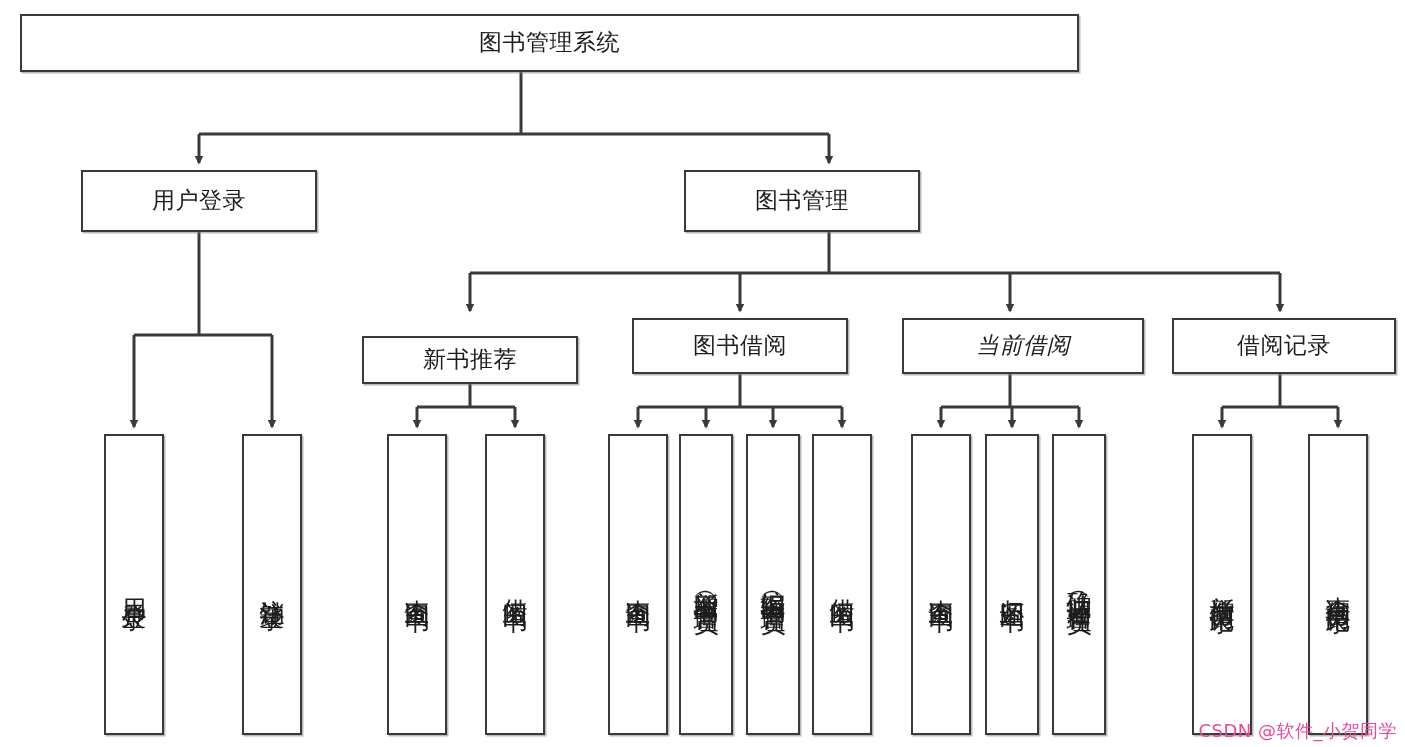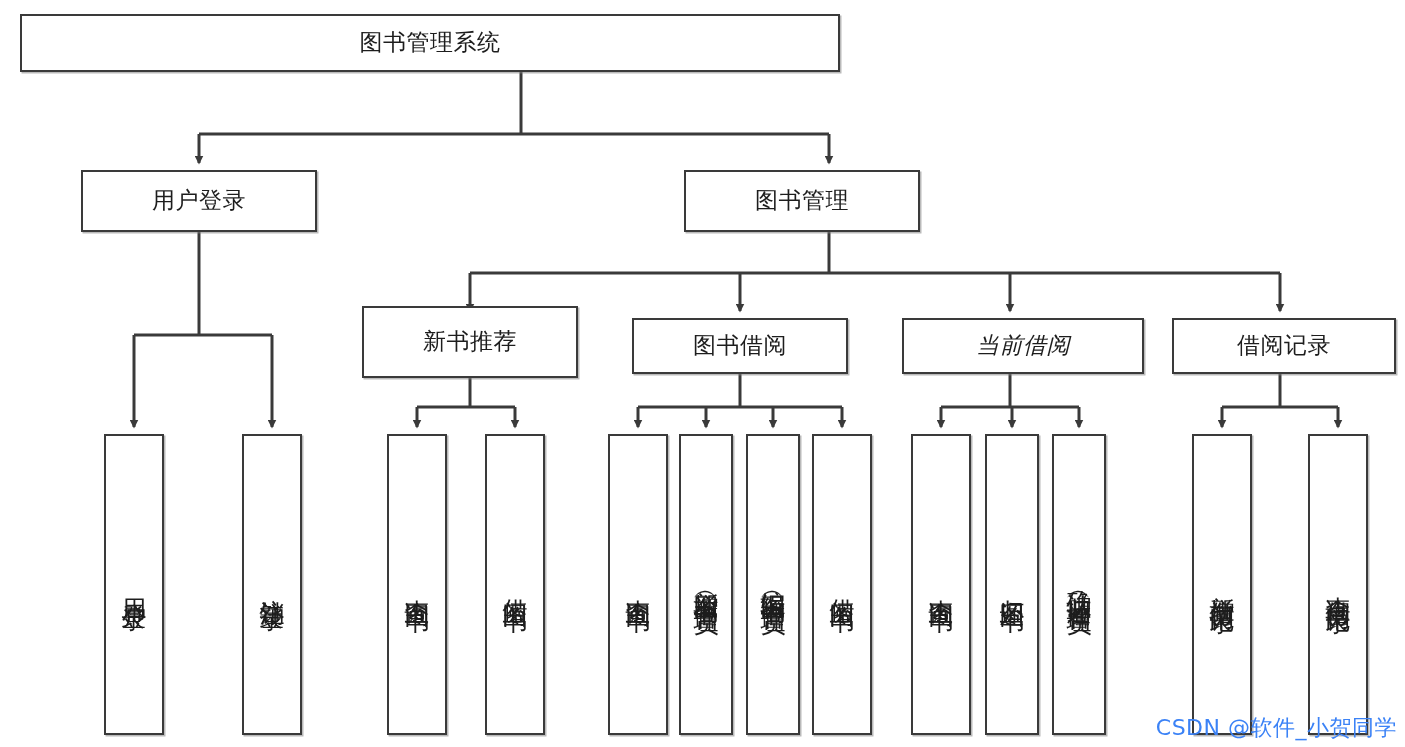--- a/index.html
+++ b/index.html
@@ -55,22 +55,22 @@
     color: #1d1d1d;
     letter-spacing: 3px;
     line-height: 1;
     white-space: nowrap;
     max-height: 100%;
   }
   .watermark {
     position: absolute;
     right: 8px;
     bottom: 4px;
-    font-size: 22px;
-    color: #3b82f6;
+    font-size: 18px;
+    color: #ec4899;
     white-space: nowrap;
     letter-spacing: 0.5px;
   }
 </style>
 </head>
 <body>
 
 <div id="diagram-root">
 
   <svg class="connectors" viewBox="0 0 1405 747">
@@ -116,32 +116,32 @@
       <path d="M1012,407 L1012,427" marker-end="url(#arrowhead)"></path>
       <path d="M1079,407 L1079,427" marker-end="url(#arrowhead)"></path>
 
       <path d="M1280,374 L1280,407"></path>
       <path d="M1222,407 L1338,407"></path>
       <path d="M1222,407 L1222,427" marker-end="url(#arrowhead)"></path>
       <path d="M1338,407 L1338,427" marker-end="url(#arrowhead)"></path>
     </g>
   </svg>
 
-  <div class="node" style="left:20px; top:14px; width:820px; height:58px;">
+  <div class="node" style="left:20px; top:14px; width:1059px; height:58px;">
     <span class="label-h">图书管理系统</span>
   </div>
 
   <div class="node" style="left:81px; top:170px; width:236px; height:62px;">
     <span class="label-h">用户登录</span>
   </div>
   <div class="node" style="left:684px; top:170px; width:236px; height:62px;">
     <span class="label-h">图书管理</span>
   </div>
 
-  <div class="node" style="left:362px; top:306px; width:216px; height:72px;">
+  <div class="node" style="left:362px; top:336px; width:216px; height:48px;">
     <span class="label-h">新书推荐</span>
   </div>
   <div class="node" style="left:632px; top:318px; width:216px; height:56px;">
     <span class="label-h">图书借阅</span>
   </div>
   <div class="node" style="left:902px; top:318px; width:242px; height:56px;font-style:italic;">
     <span class="label-h">当前借阅</span>
   </div>
   <div class="node" style="left:1172px; top:318px; width:224px; height:56px;">
     <span class="label-h">借阅记录</span>

